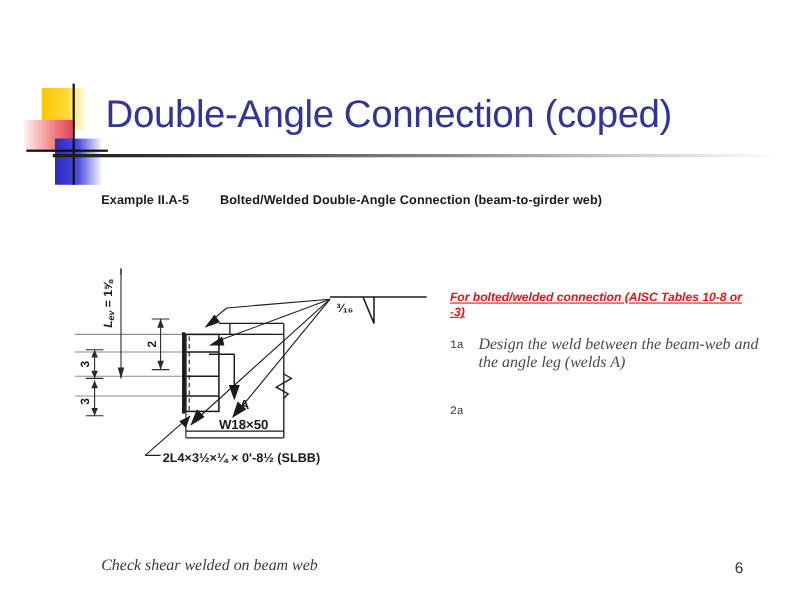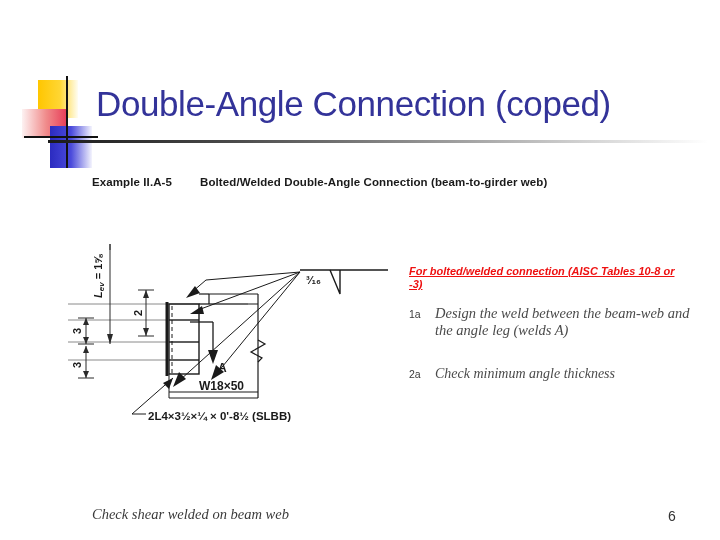--- a/index.html
+++ b/index.html
@@ -124,21 +124,21 @@
   }
   .note-row {
     display: flex;
     margin-top: 14px;
   }
   .note-num {
     width: 26px;
     flex: 0 0 26px;
     font-size: 10.5px;
     color: #3a3a3a;
-    font-family: Liberation Sans, sans-serif;
+    font-family: Liberation Mono, monospace;
     padding-top: 3px;
   }
   .note-text {
     font-family: "Liberation Serif", serif;
     font-style: italic;
     font-size: 14.5px;
     line-height: 17px;
     color: #4a4a4a;
     width: 268px;
   }
@@ -297,18 +297,17 @@
 <div id="procedure-notes">
   <div id="notes-heading">For bolted/welded connection (AISC Tables 10-8 or -3)</div>
 
   <div class="note-row" id="note-row-1a">
     <div class="note-num">1a</div>
     <div class="note-text">Design the weld between the beam-web and the angle leg (welds A)</div>
   </div>
 
   <div class="note-row" id="note-row-2a">
     <div class="note-num">2a</div>
-    <div class="note-text">Check minimum angle thickness</div>
   </div>
 </div>
 
 <div id="footer-note">Check shear welded on beam web</div>
 <div id="page-number">6</div>
 
 </body></html>

